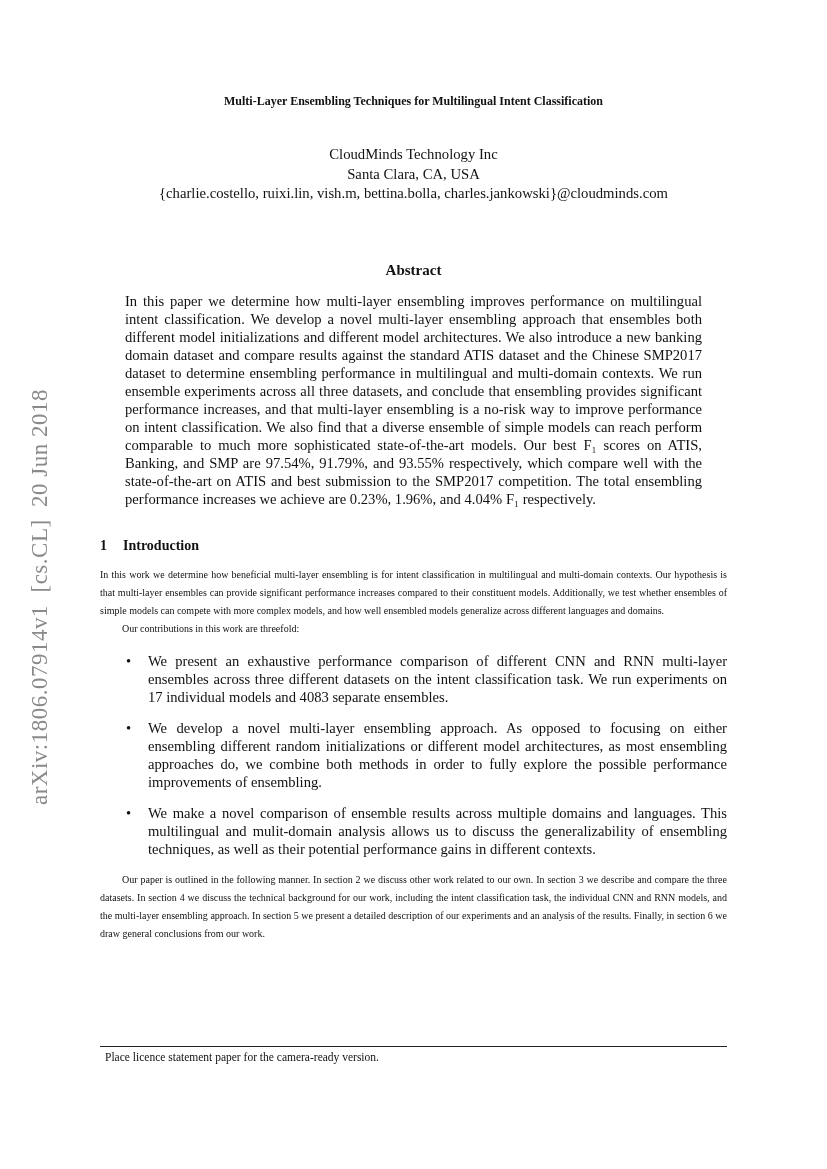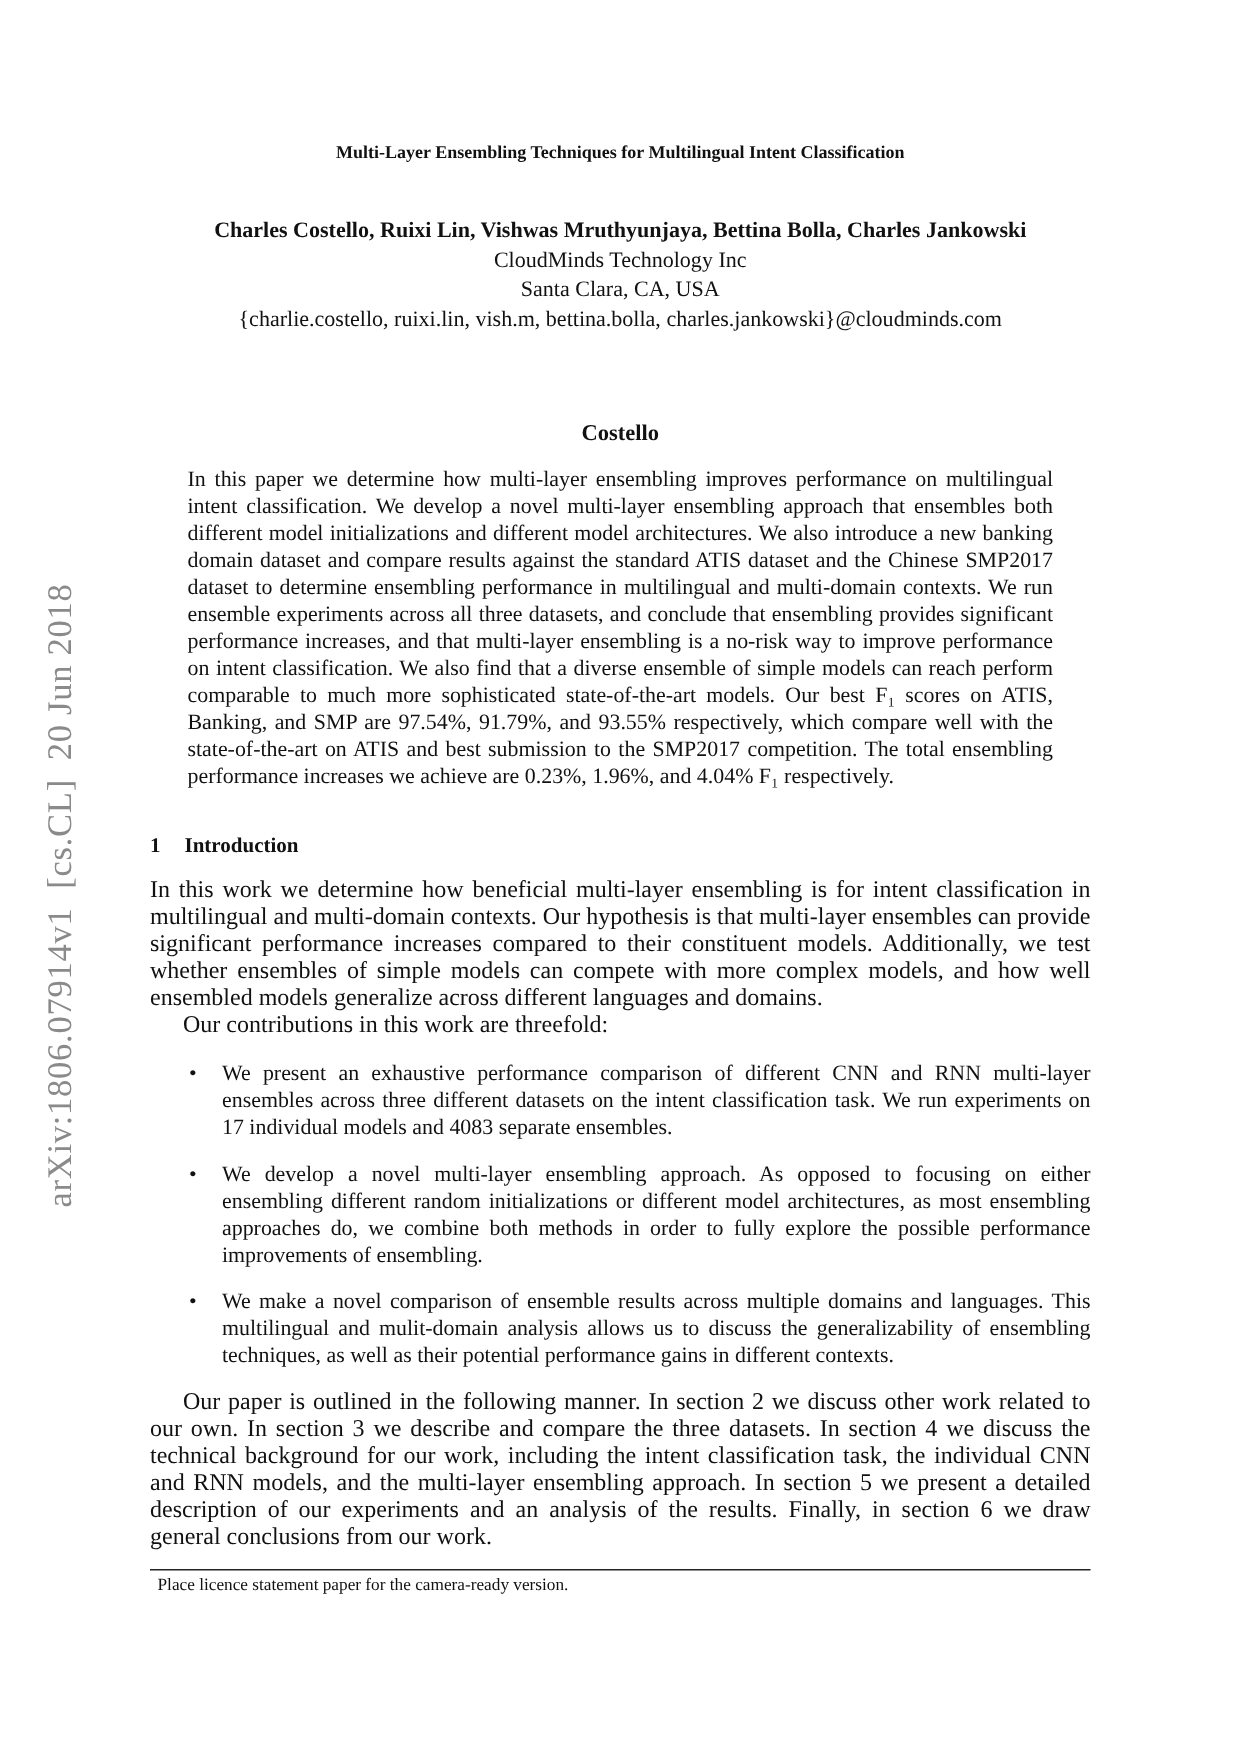--- a/index.html
+++ b/index.html
@@ -64,21 +64,21 @@
   .section-heading {
     margin-top: 30px;
     font-weight: bold;
     font-size: 14px;
   }
   .section-heading .sec-num { margin-right: 16px; }
 
   .body-para {
     margin-top: 11px;
     text-align: justify;
-    font-size: 16px;
+    font-size: 10px;
     line-height: 18px;
   }
   .body-para.indent { text-indent: 22px; margin-top: 0; }
   .body-para.first { margin-top: 12px; }
 
   ul.bullet-list {
     list-style: none;
     margin-top: 14px;
   }
   ul.bullet-list li {
@@ -111,28 +111,27 @@
 </head>
 <body>
 
 <div class="arxiv-stamp">arXiv:1806.07914v1  [cs.CL]  20 Jun 2018</div>
 
 <div class="page-content">
 
   <h1 class="paper-title">Multi-Layer Ensembling Techniques for Multilingual Intent Classification</h1>
 
   <div class="author-block">
-    <div class="authors">Charles Costello, Ruixi Lin, Vishwas Mruthyunjaya, Bettina Bolla, Charles Jankowski</div>
     <div>CloudMinds Technology Inc</div>
     <div>Santa Clara, CA, USA</div>
     <div>{charlie.costello, ruixi.lin, vish.m, bettina.bolla, charles.jankowski}@cloudminds.com</div>
   </div>
 
   <div class="abstract-section">
-    <div class="abstract-heading">Costello</div>
+    <div class="abstract-heading">Abstract</div>
     <p class="abstract-body">In this paper we determine how multi-layer ensembling improves performance on multilingual intent classification. We develop a novel multi-layer ensembling approach that ensembles both different model initializations and different model architectures. We also introduce a new banking domain dataset and compare results against the standard ATIS dataset and the Chinese SMP2017 dataset to determine ensembling performance in multilingual and multi-domain contexts. We run ensemble experiments across all three datasets, and conclude that ensembling provides significant performance increases, and that multi-layer ensembling is a no-risk way to improve performance on intent classification. We also find that a diverse ensemble of simple models can reach perform comparable to much more sophisticated state-of-the-art models. Our best F₁ scores on ATIS, Banking, and SMP are 97.54%, 91.79%, and 93.55% respectively, which compare well with the state-of-the-art on ATIS and best submission to the SMP2017 competition. The total ensembling performance increases we achieve are 0.23%, 1.96%, and 4.04% F₁ respectively.</p>
   </div>
 
   <h2 class="section-heading">
     <span class="sec-num">1</span><span>Introduction</span>
   </h2>
 
   <p class="body-para first">In this work we determine how beneficial multi-layer ensembling is for intent classification in multilingual and multi-domain contexts. Our hypothesis is that multi-layer ensembles can provide significant performance increases compared to their constituent models. Additionally, we test whether ensembles of simple models can compete with more complex models, and how well ensembled models generalize across different languages and domains.</p>
 
   <p class="body-para indent">Our contributions in this work are threefold:</p>

